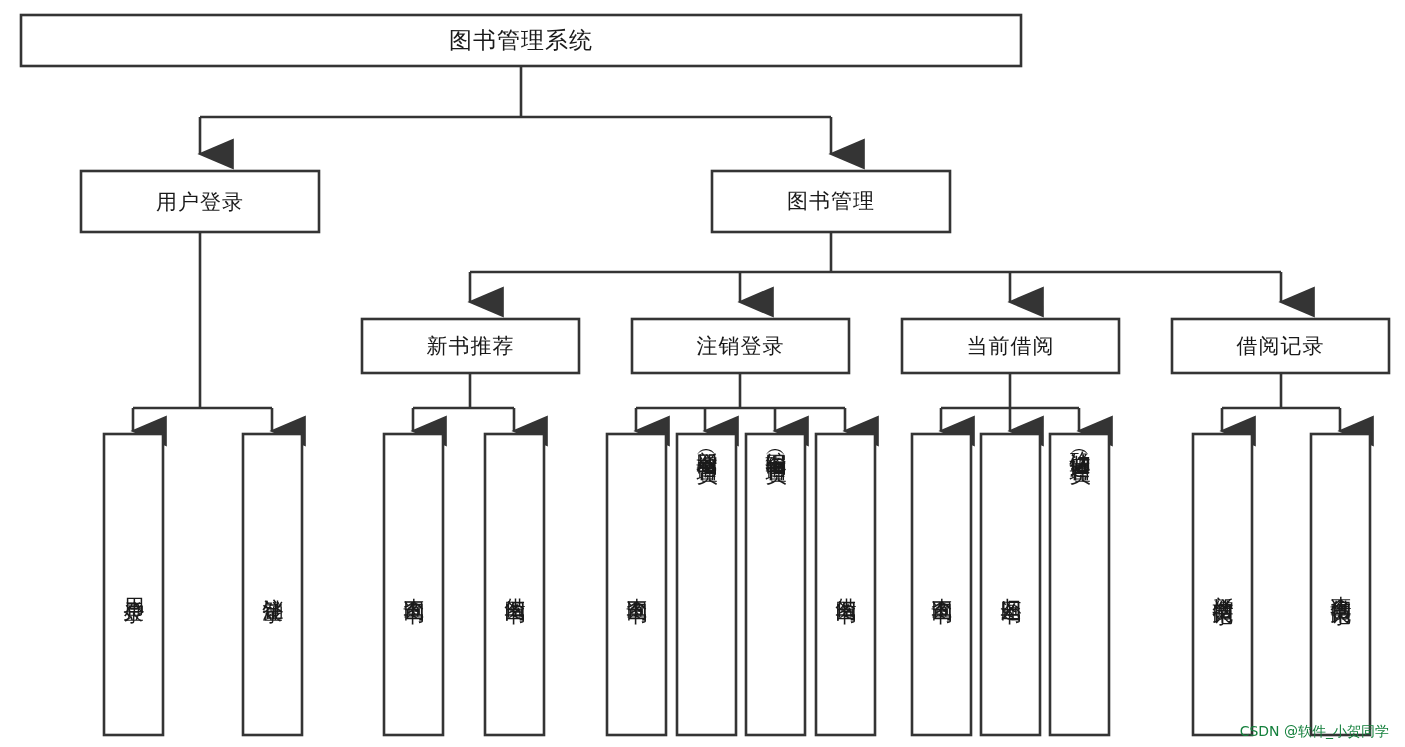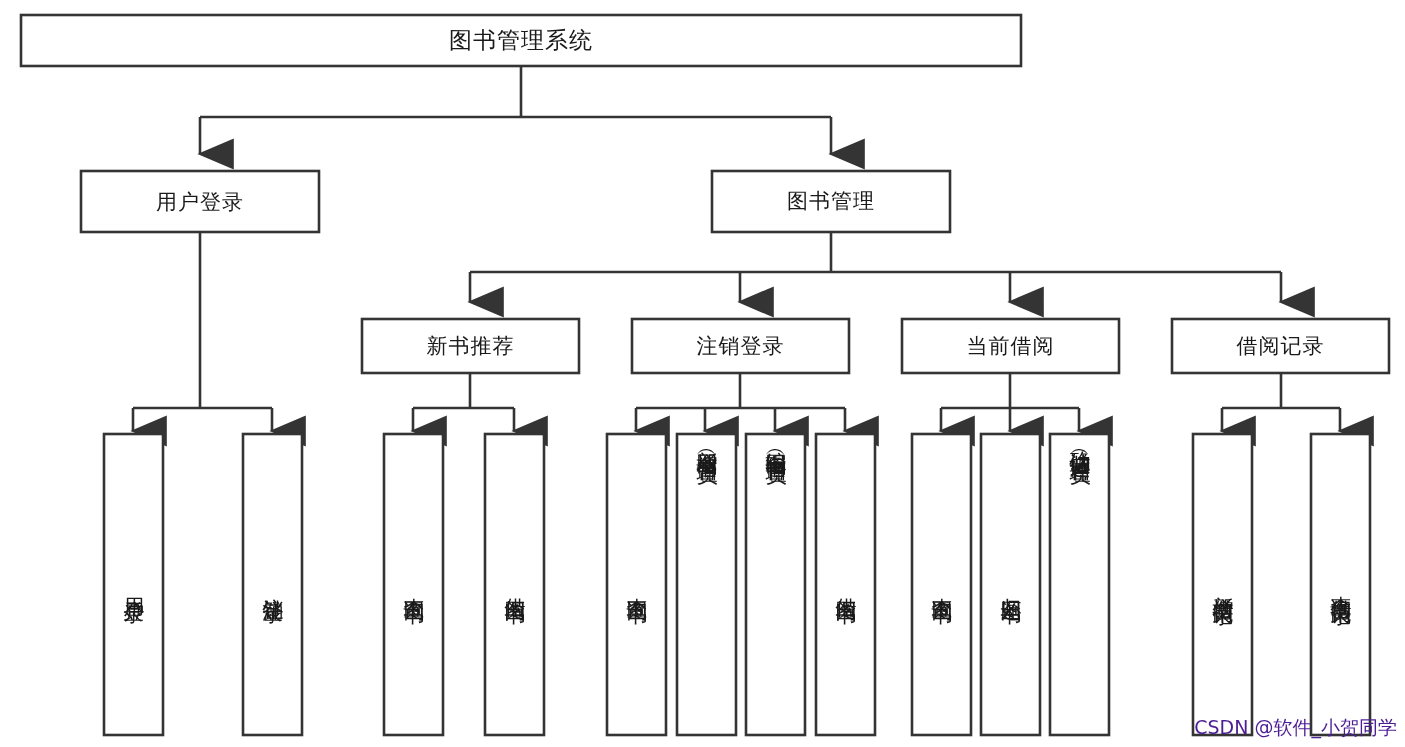--- a/index.html
+++ b/index.html
@@ -71,25 +71,25 @@
     font-size: 21px;
     color: #1a1a1a;
     letter-spacing: 1px;
     white-space: nowrap;
   }
   .hlabel.root {
     font-size: 23px;
   }
   #watermark {
     position: absolute;
-    right: 8px;
+    right: 16px;
     bottom: 6px;
     font-family: "DejaVu Sans", "Liberation Sans", sans-serif;
-    font-size: 19px;
-    color: #4c1d95;
+    font-size: 14px;
+    color: #15803d;
     white-space: nowrap;
     pointer-events: none;
   }
 </style>
 </head>
 <body>
 
 <div id="diagram-root">
 
   <svg id="tree-svg" viewBox="0 0 1405 747">

